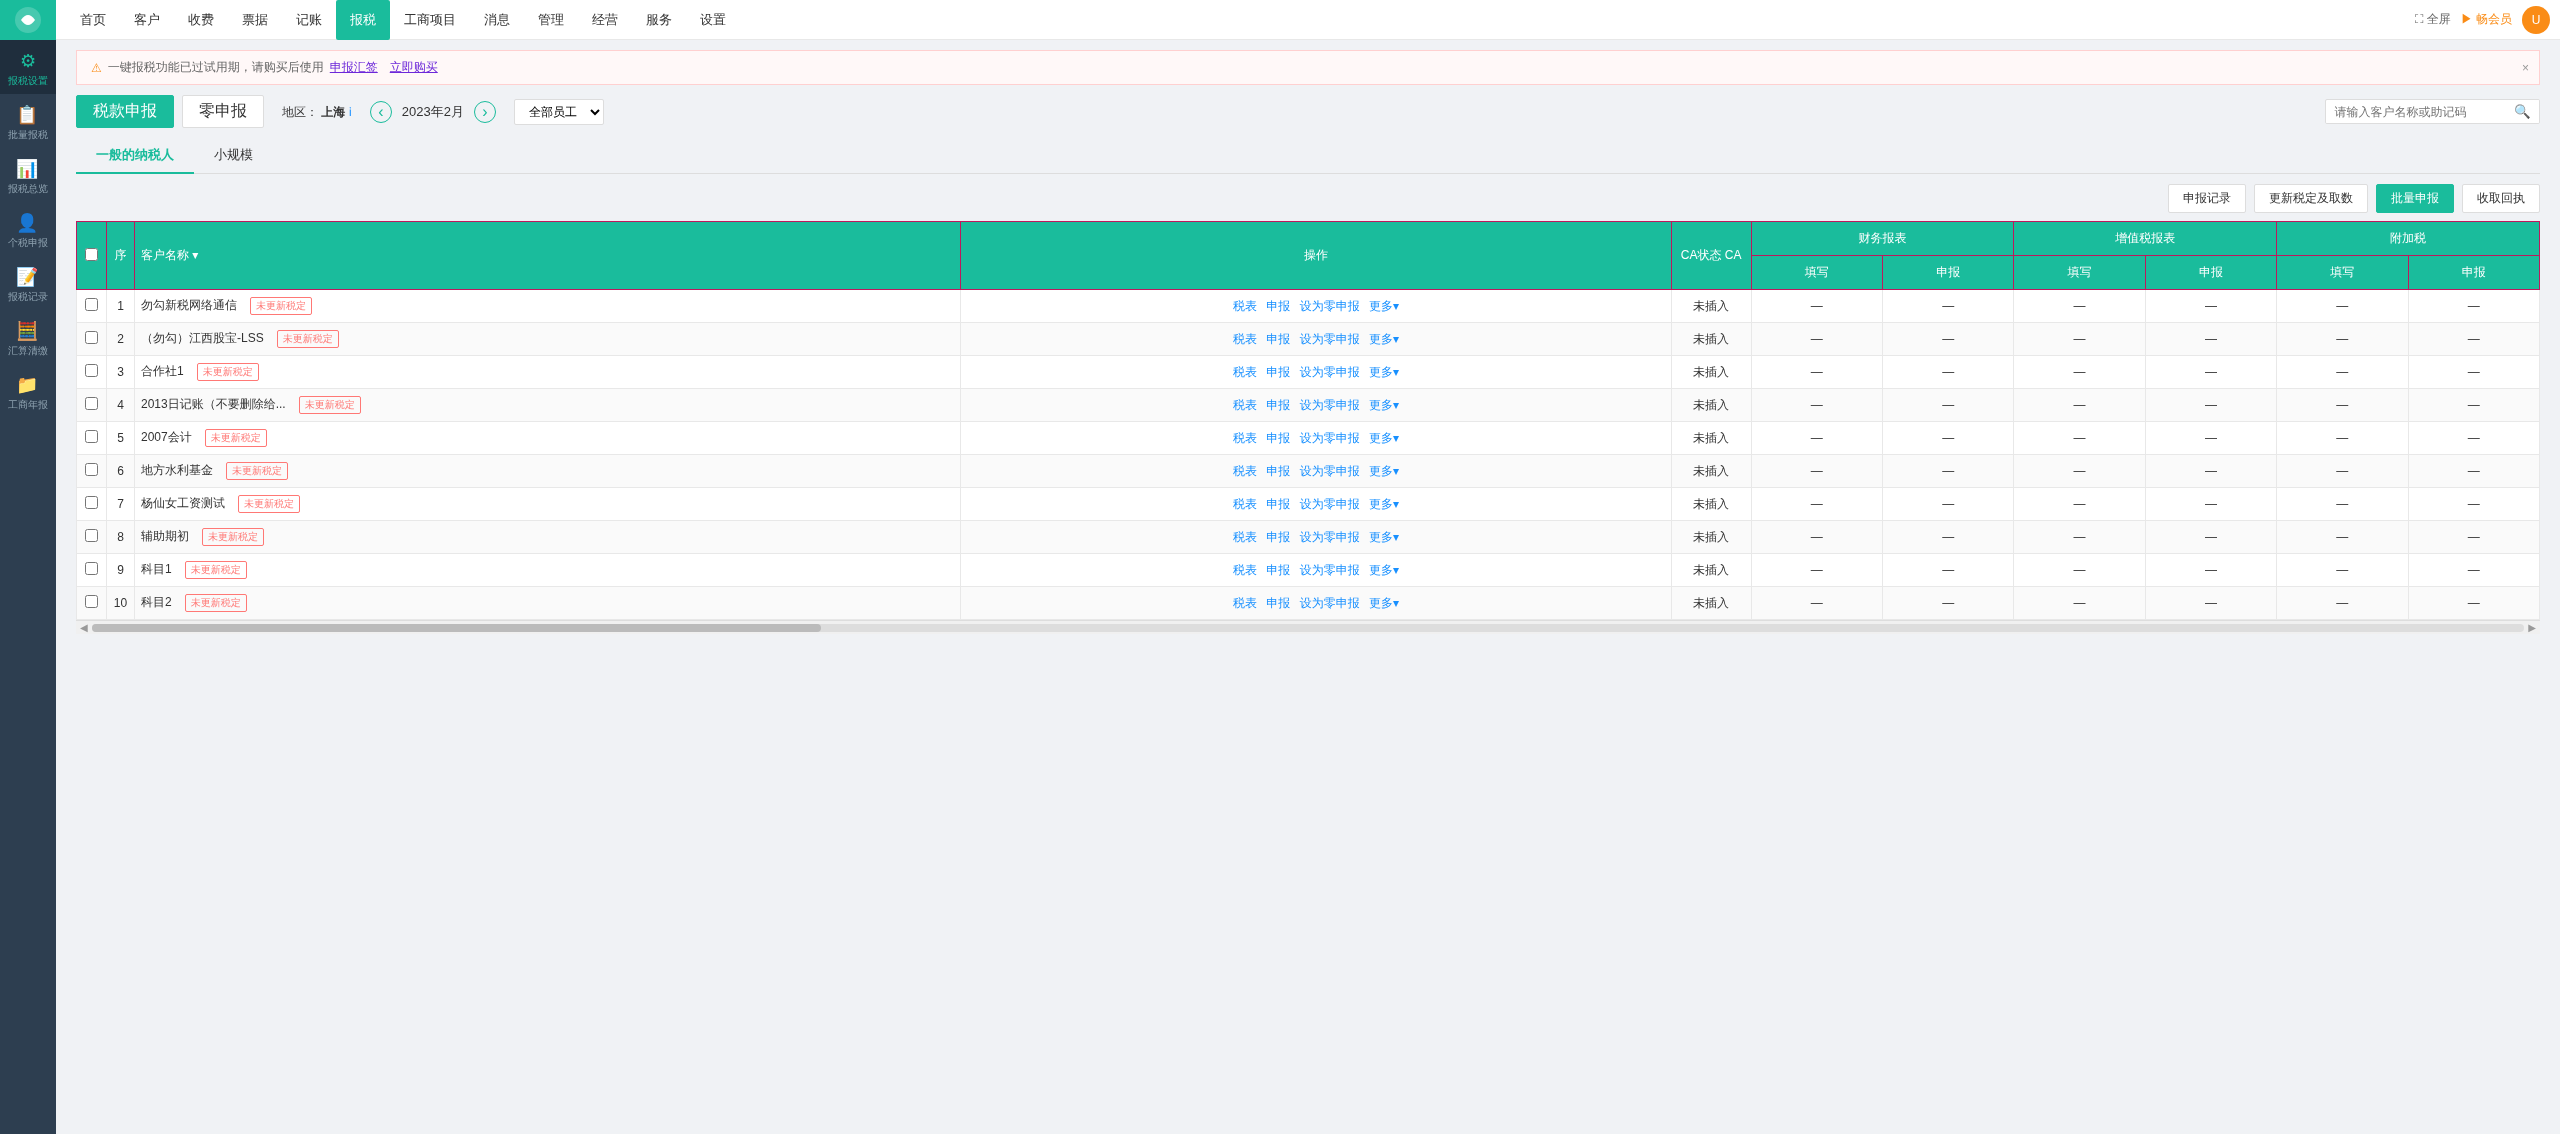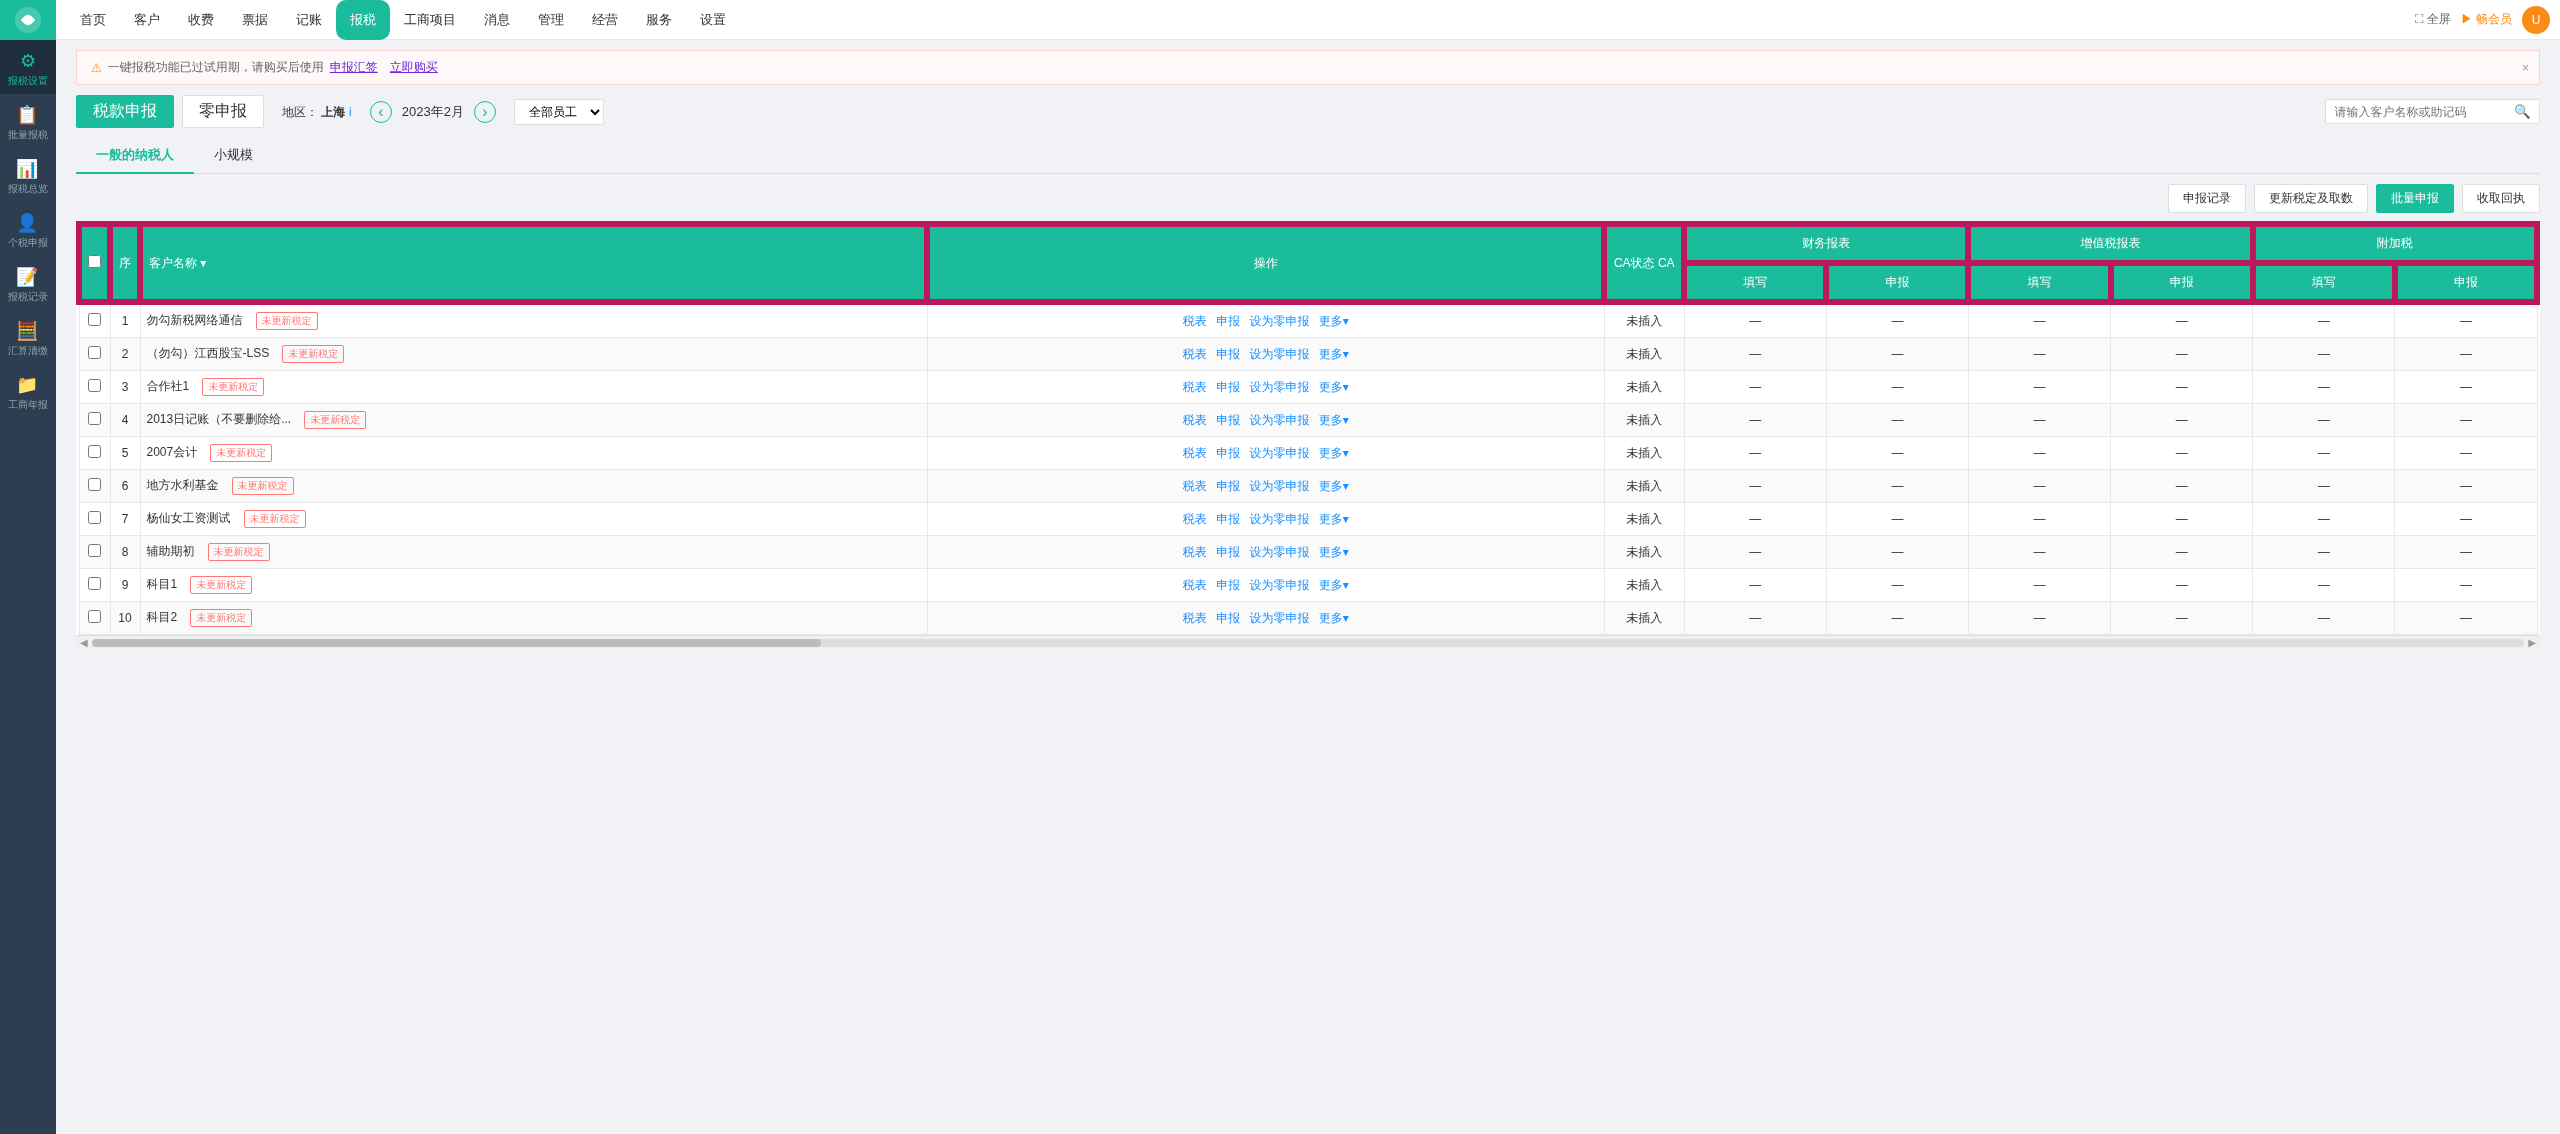--- a/index.html
+++ b/index.html
@@ -53,21 +53,21 @@
     }
     .topnav-item {
       padding: 0 14px;
       height: 40px;
       display: flex;
       align-items: center;
       cursor: pointer;
       color: #333;
       font-size: 13px;
     }
-    .topnav-item.active { background: #1abc9c; color: #fff; border-radius: 10px; }
+    .topnav-item.active { background: #1abc9c; color: #fff; border-radius: 2px; }
     .topnav-right {
       margin-left: auto;
       display: flex;
       align-items: center;
       gap: 10px;
       font-size: 12px;
       color: #666;
     }
 
     
@@ -223,21 +223,21 @@
     }
 
     
     .tax-table { width: 100%; border-collapse: collapse; background: #fff; }
     .tax-table th {
       background: #1abc9c;
       color: #fff;
       padding: 8px 6px;
       font-size: 12px;
       font-weight: normal;
-      border: 6px solid #be185d;
+      border: 1px solid #be185d;
       text-align: center;
     }
     .tax-table td {
       padding: 7px 6px;
       border: 1px solid #e8e8e8;
       font-size: 12px;
       color: #333;
       text-align: center;
     }
     .tax-table td.left { text-align: left; }

